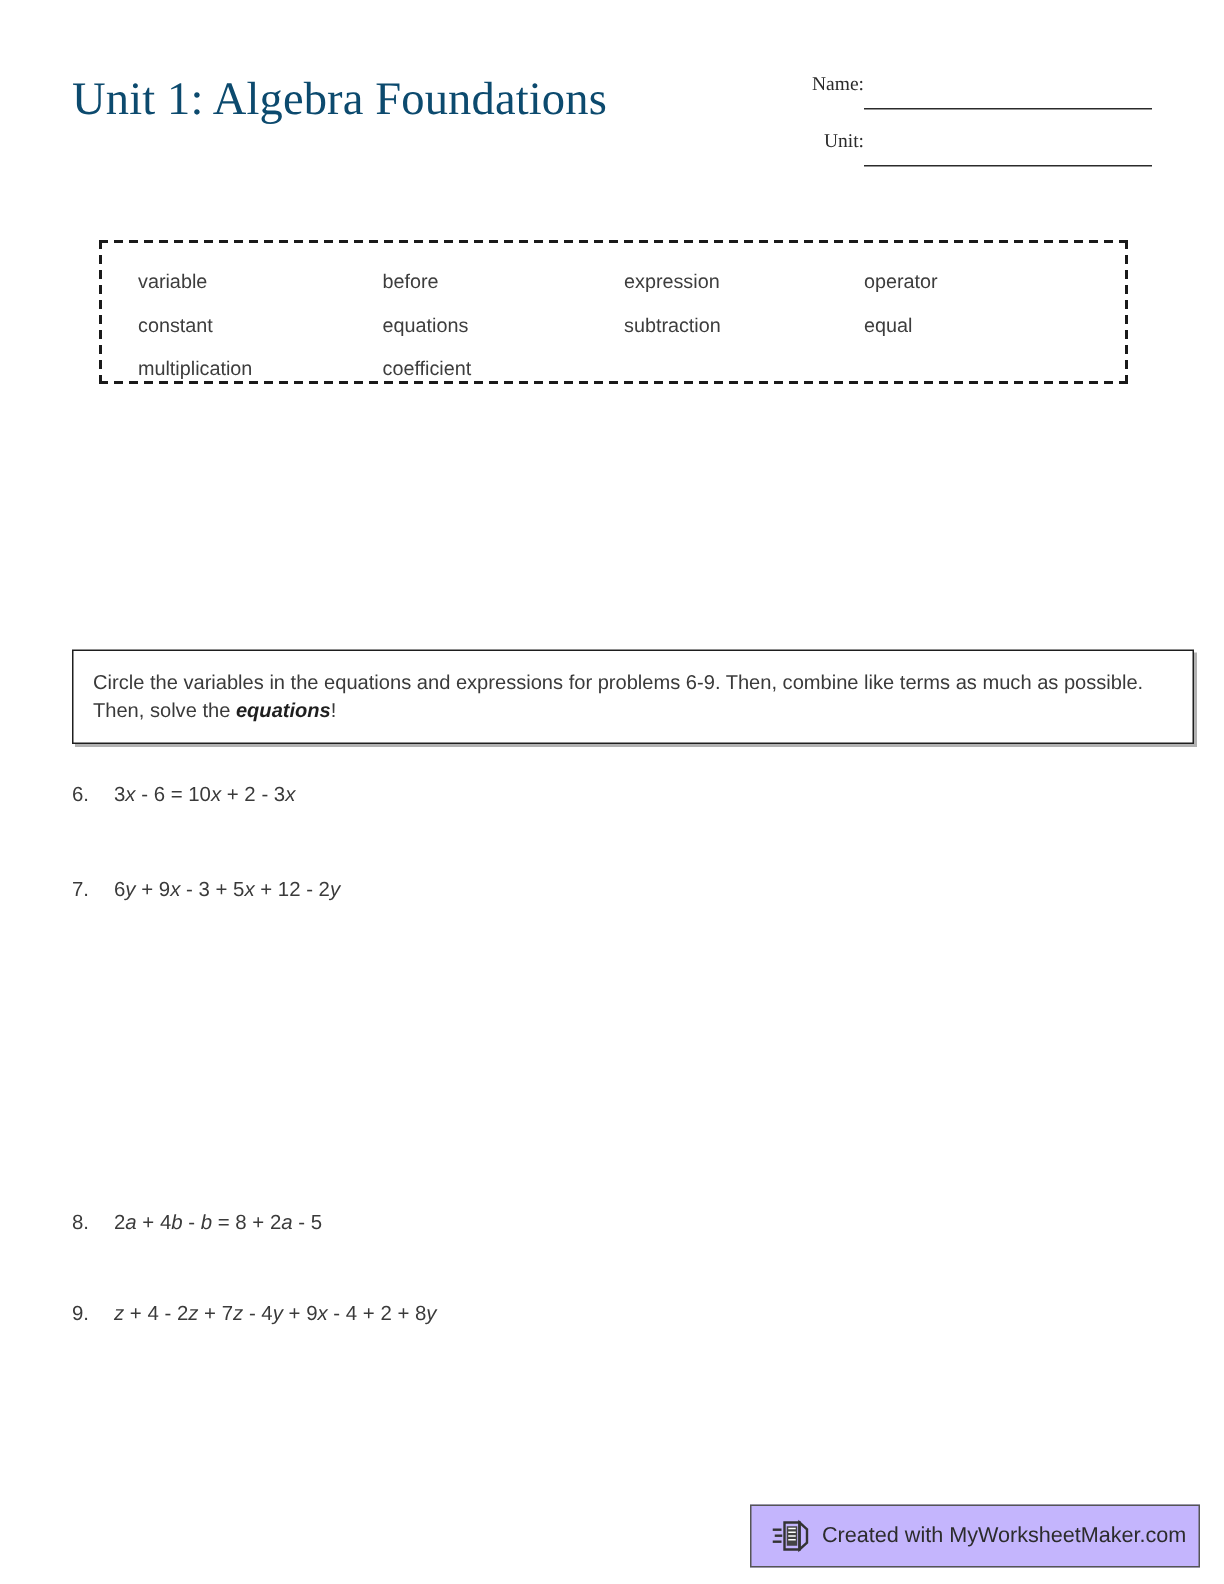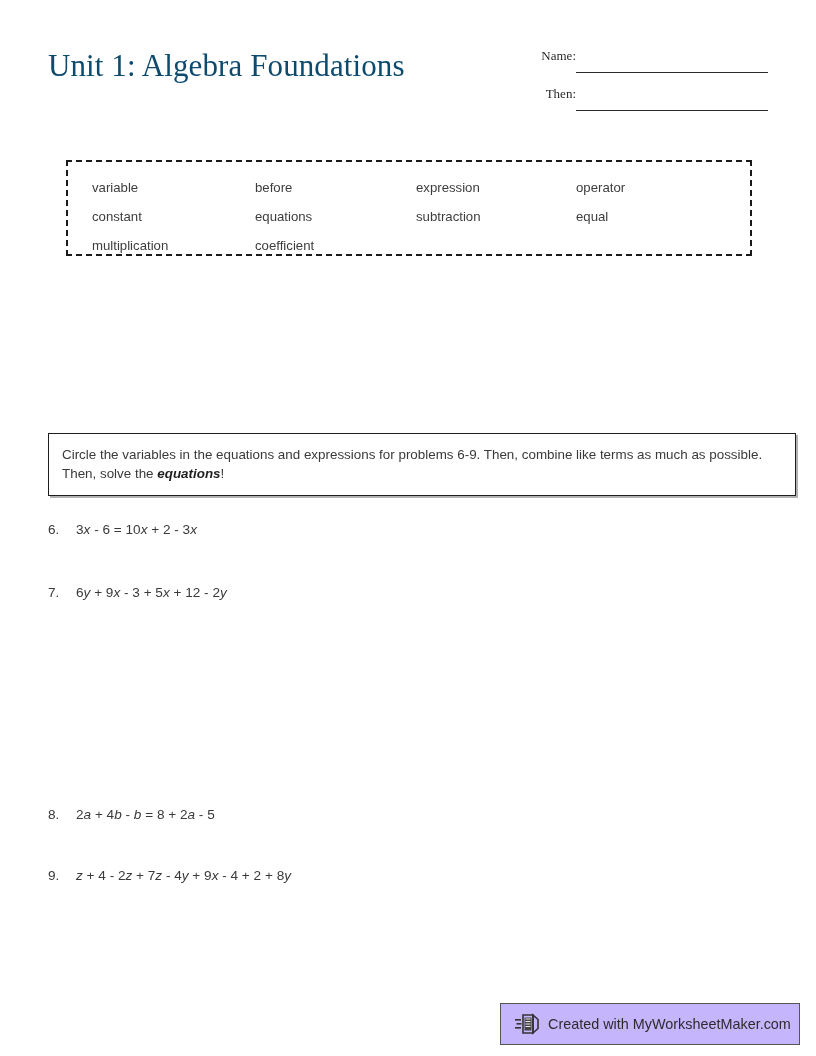--- a/index.html
+++ b/index.html
@@ -162,21 +162,21 @@
 <div class="page">
 
   <div class="title">Unit 1: Algebra Foundations</div>
 
   <div class="namedate">
     <div class="nd-row">
       <span class="nd-label">Name:</span>
       <span class="nd-line"></span>
     </div>
     <div class="nd-row">
-      <span class="nd-label">Then:</span>
+      <span class="nd-label">Unit:</span>
       <span class="nd-line"></span>
     </div>
   </div>
 
   <div class="wordbank">
     <div class="wb-grid">
       <span class="wb-word">variable</span>
       <span class="wb-word">before</span>
       <span class="wb-word">expression</span>
       <span class="wb-word">operator</span>

